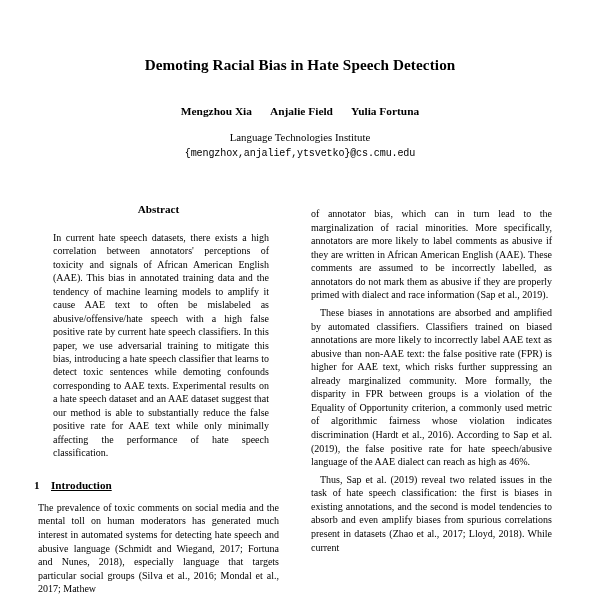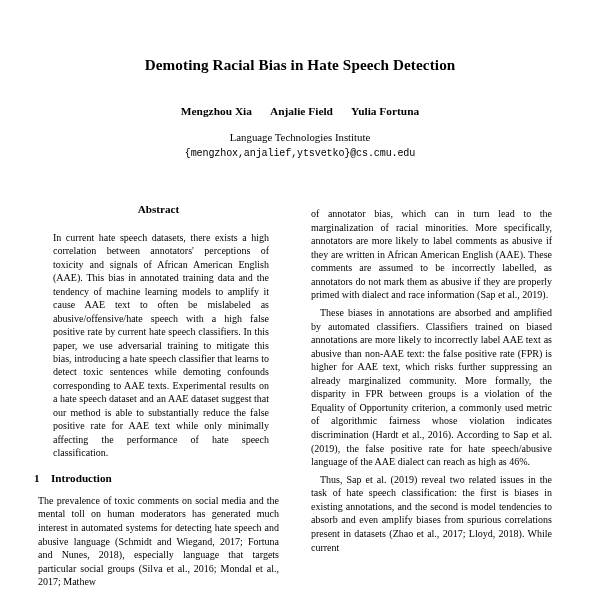--- a/index.html
+++ b/index.html
@@ -105,21 +105,22 @@
     font-size: 10px;
     line-height: 1.357;
     text-align: justify;
     text-justify: inter-word;
     hyphens: auto;
   }
   .body-p + .body-p {
     text-indent: 9px;
   }
   .intro-head {
-    margin-top: 13px;
+    margin-top: 20px;
+    text-decoration: underline;
   }
 </style>
 </head>
 <body>
 
 <div class="page">
 
   <div class="title-block">
     <h1 class="paper-title">Demoting Racial Bias in Hate Speech Detection</h1>
 

